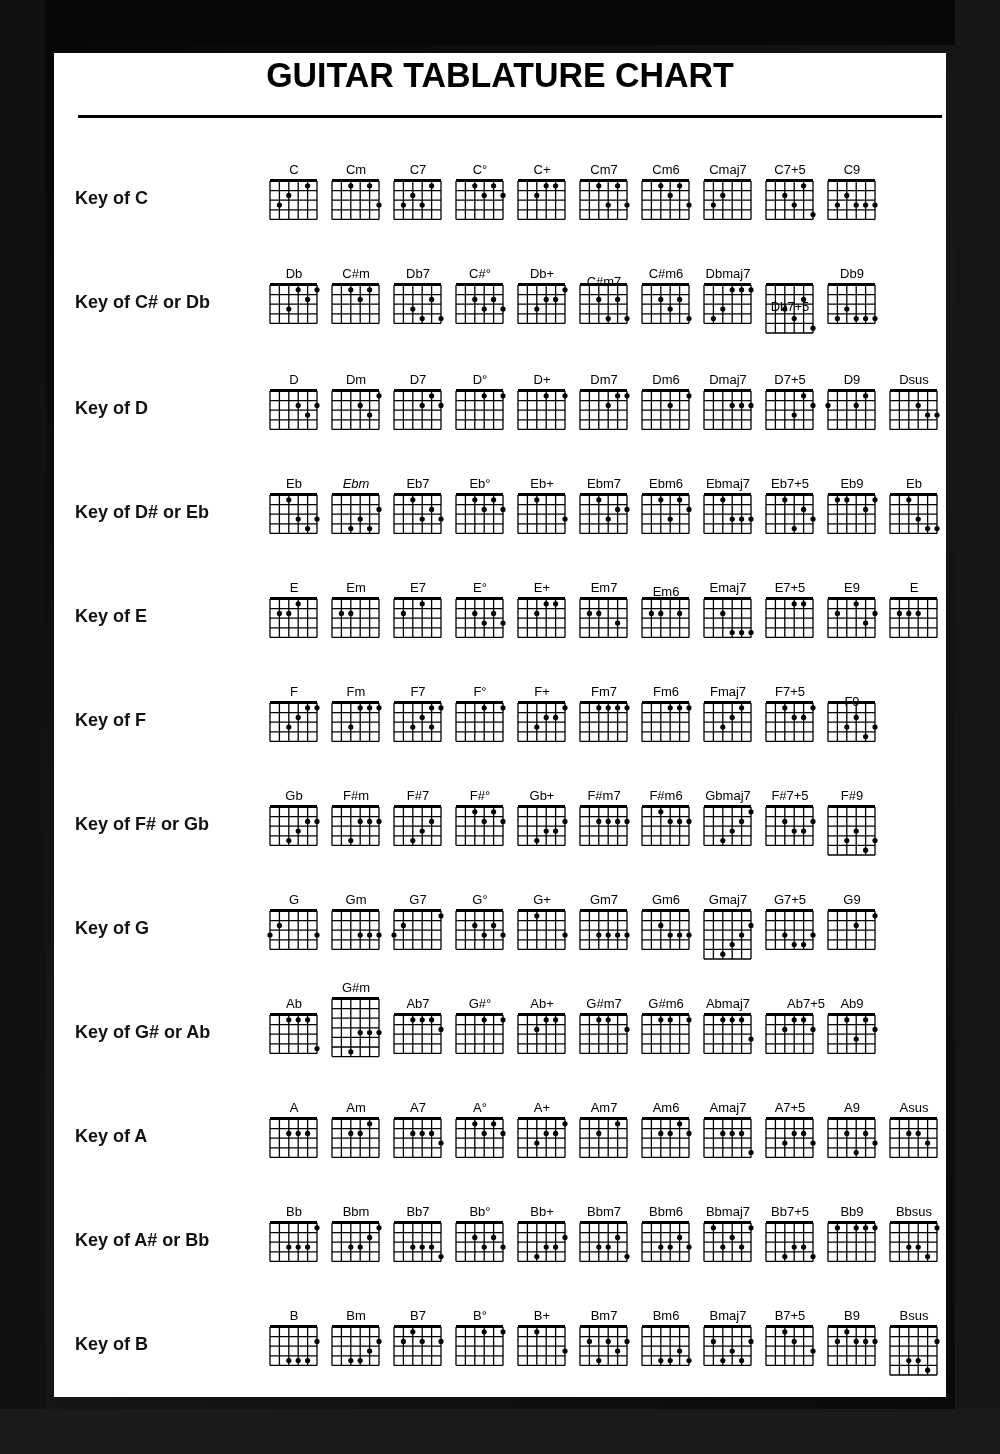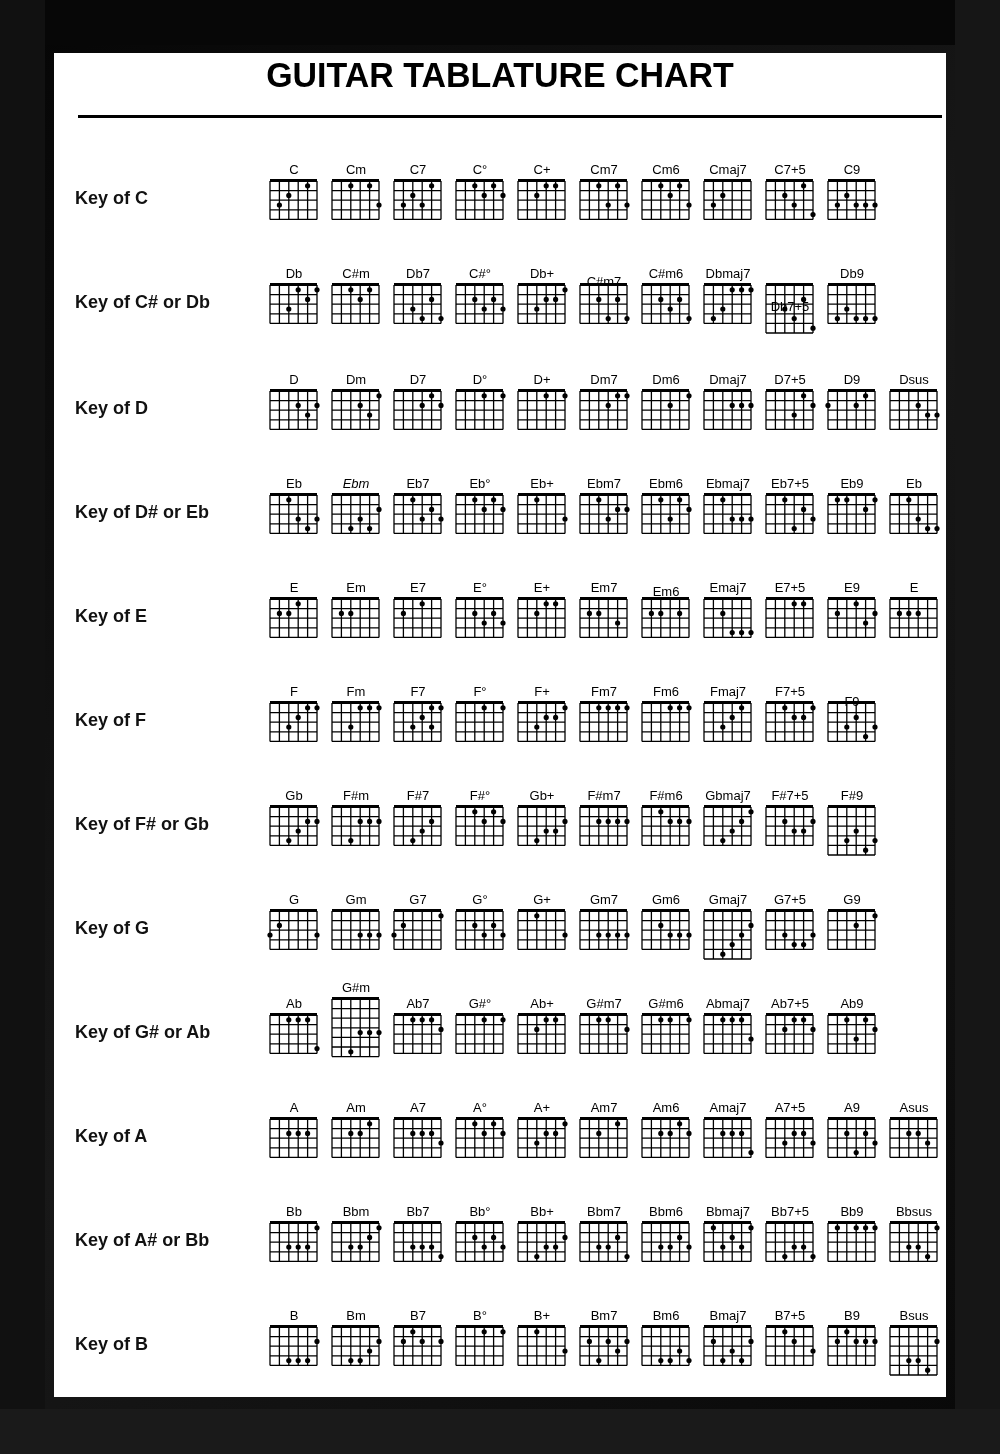--- a/index.html
+++ b/index.html
@@ -1857,21 +1857,21 @@
             <line x1="1" x2="48" y1="21.2" y2="21.2" stroke="#000" stroke-width="1.3"></line>
             <line x1="1" x2="48" y1="30.799999999999997" y2="30.799999999999997" stroke="#000" stroke-width="1.3"></line>
             <line x1="1" x2="48" y1="40.4" y2="40.4" stroke="#000" stroke-width="1.3"></line>
             <circle cx="19.8" cy="6.8" r="2.6" fill="#000"></circle>
             <circle cx="29.200000000000003" cy="6.8" r="2.6" fill="#000"></circle>
             <circle cx="38.6" cy="6.8" r="2.6" fill="#000"></circle>
             <circle cx="48" cy="26" r="2.6" fill="#000"></circle>
           </svg>
         </div>
         <div class="chord" style="left: 711px; top: 0px;">
-          <div class="chord-name" style="top: 0px;">Ab7+5</div>
+          <div class="chord-name" style="top: 0px; text-align: right;">Ab7+5</div>
           <svg width="55" height="46.4" style="top: 16px; left: 0px;">
             <rect x="1" y="0" width="47" height="3" fill="#000"></rect>
             <line x1="1" x2="1" y1="2" y2="40.4" stroke="#000" stroke-width="1.3"></line>
             <line x1="10.4" x2="10.4" y1="2" y2="40.4" stroke="#000" stroke-width="1.3"></line>
             <line x1="19.8" x2="19.8" y1="2" y2="40.4" stroke="#000" stroke-width="1.3"></line>
             <line x1="29.200000000000003" x2="29.200000000000003" y1="2" y2="40.4" stroke="#000" stroke-width="1.3"></line>
             <line x1="38.6" x2="38.6" y1="2" y2="40.4" stroke="#000" stroke-width="1.3"></line>
             <line x1="48" x2="48" y1="2" y2="40.4" stroke="#000" stroke-width="1.3"></line>
             <line x1="1" x2="48" y1="11.6" y2="11.6" stroke="#000" stroke-width="1.3"></line>
             <line x1="1" x2="48" y1="21.2" y2="21.2" stroke="#000" stroke-width="1.3"></line>

